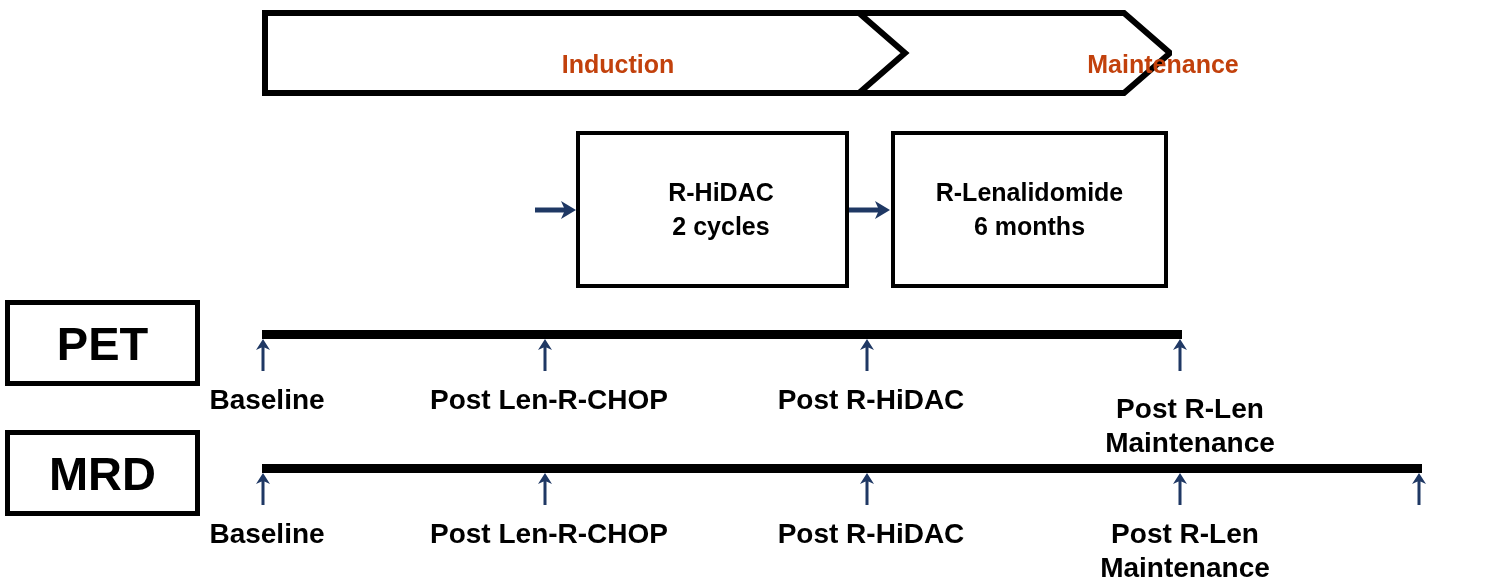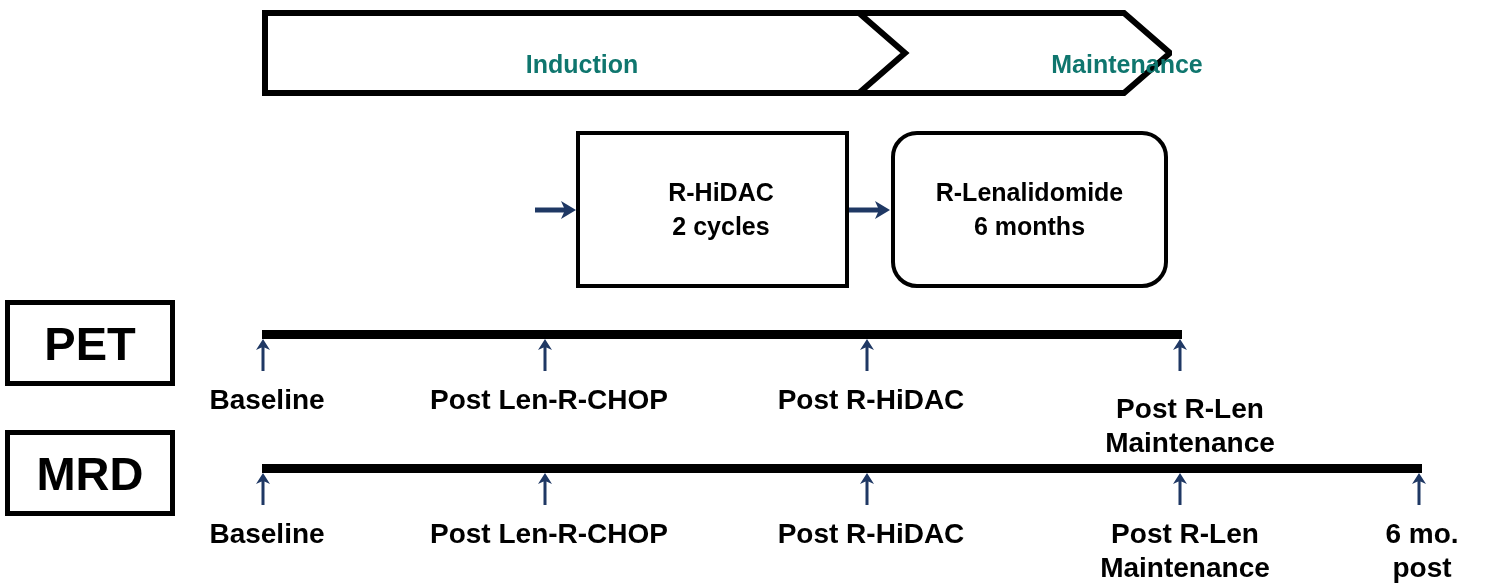--- a/index.html
+++ b/index.html
@@ -25,23 +25,24 @@
     left: 262px;
     top: 10px;
     width: 910px;
     height: 86px;
   }
   .phase-banner svg { display: block; }
   .phase-label {
     position: absolute;
     font-weight: bold;
     font-size: 25px;
-    color: #0f766e;
+    color: #c2410c;
     white-space: nowrap;
     text-align: center;
+    padding-left: 36px;
   }
   .phase-label.induction {
     left: 0px;
     top: 40px;
     width: 640px;
   }
   .phase-label.maintenance {
     left: 645px;
     top: 40px;
     width: 440px;
@@ -62,21 +63,21 @@
   .tx-box .tx-text {
     font-weight: bold;
     font-size: 25px;
     line-height: 1.34;
     color: #000000;
     text-align: center;
     white-space: pre-line;
   }
   .tx-box-0 { left: 262px; width: 274px; }
   .tx-box-1 { left: 576px; width: 273px; padding-left: 17px; }
-  .tx-box-2 { left: 891px; width: 277px; border-radius: 26px; }
+  .tx-box-2 { left: 891px; width: 277px; }
 
   
   .connector {
     position: absolute;
     top: 196px;
     width: 42px;
     height: 28px;
   }
   .connector-0 { left: 535px; }
   .connector-1 { left: 849px; }
@@ -84,21 +85,21 @@
   
   .assess-tag {
     position: absolute;
     box-sizing: border-box;
     border: 5px solid #000000;
     background: #ffffff;
     display: flex;
     align-items: center;
     justify-content: center;
     left: 5px;
-    width: 170px;
+    width: 195px;
     height: 86px;
   }
   .assess-tag .tag-text {
     font-weight: bold;
     font-size: 47px;
     letter-spacing: 0px;
     color: #000000;
     line-height: 1;
   }
   .assess-tag.pet { top: 300px; }
@@ -227,15 +228,14 @@
     <svg width="18" height="32" viewBox="0 0 18 32">
         <path d="M 9 0 L 16 11 L 10.5 8.5 L 10.5 32 L 7.5 32 L 7.5 8.5 L 2 11 Z" fill="#1F3864"></path>
       </svg>
   </div>
 
   <div class="tick-label" style="left:267px; top:517px;">Baseline</div>
   <div class="tick-label" style="left:549px; top:517px;">Post Len-R-CHOP</div>
   <div class="tick-label" style="left:871px; top:517px;">Post R-HiDAC</div>
   <div class="tick-label" style="left:1185px; top:517px;">Post R-Len
 Maintenance</div>
-  <div class="tick-label" style="left:1422px; top:517px;">6 mo. post</div>
 
 </div>
 
 </body></html>

